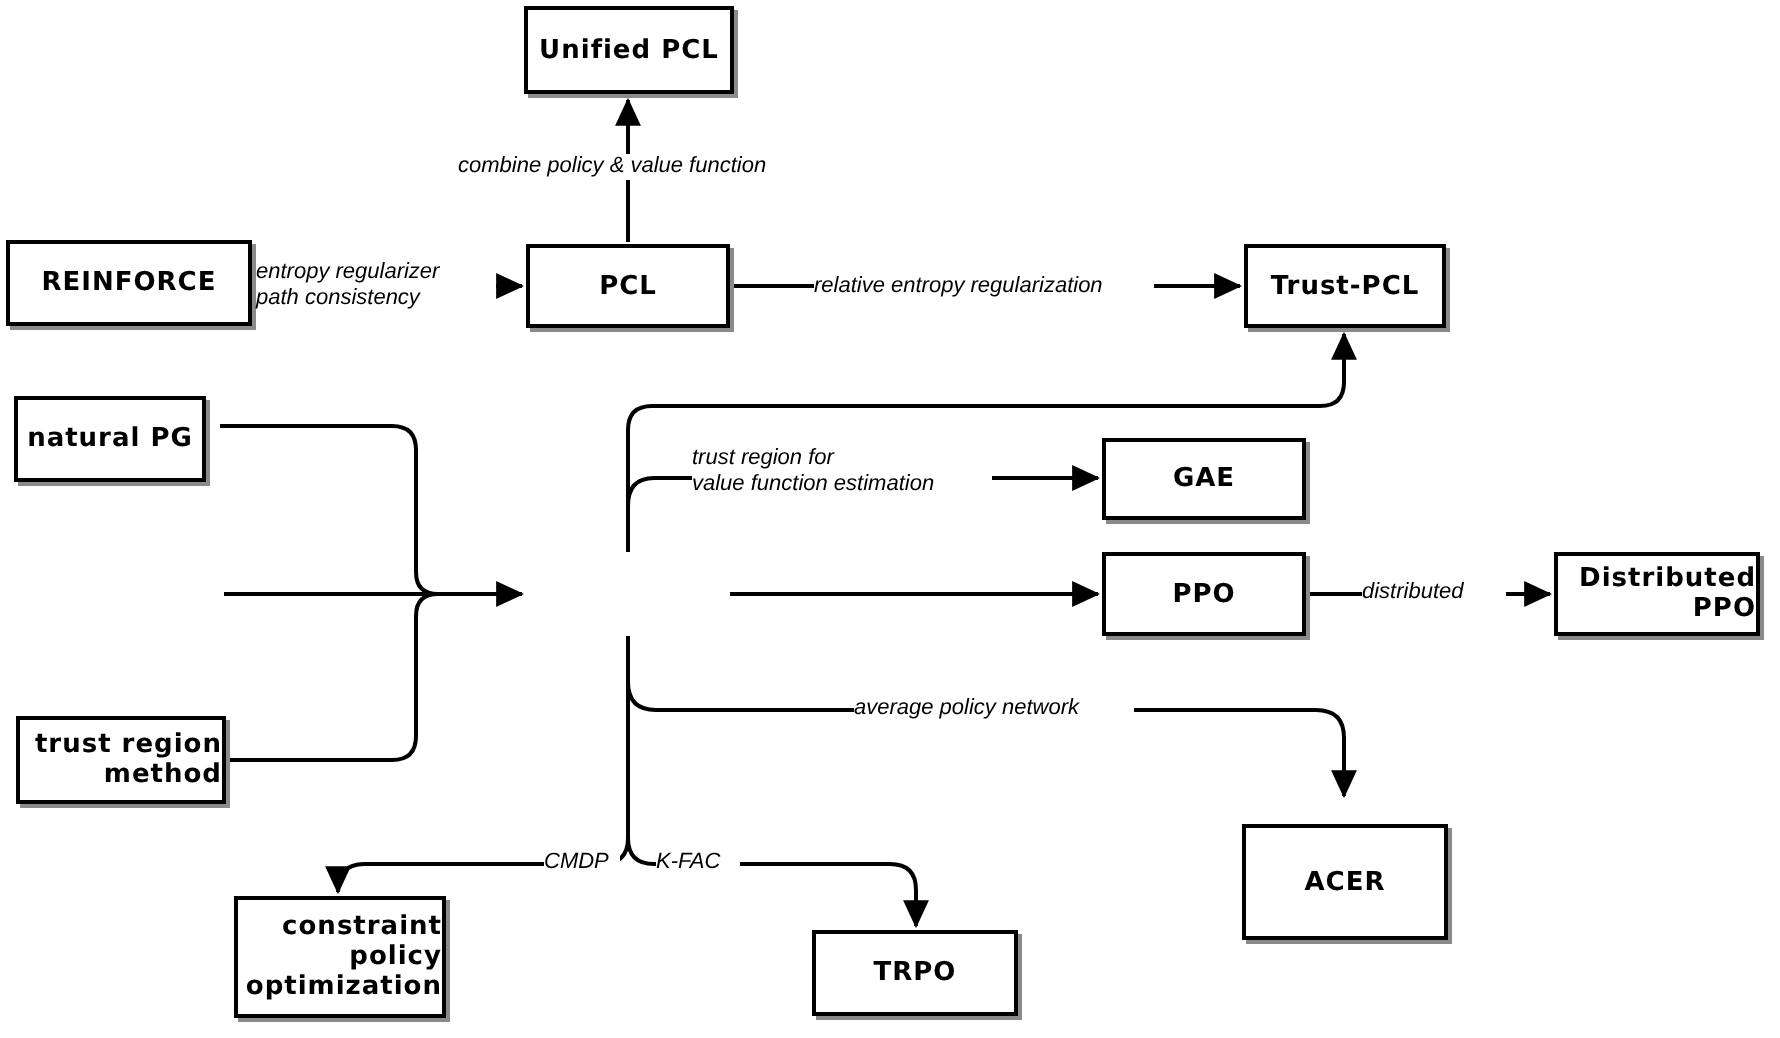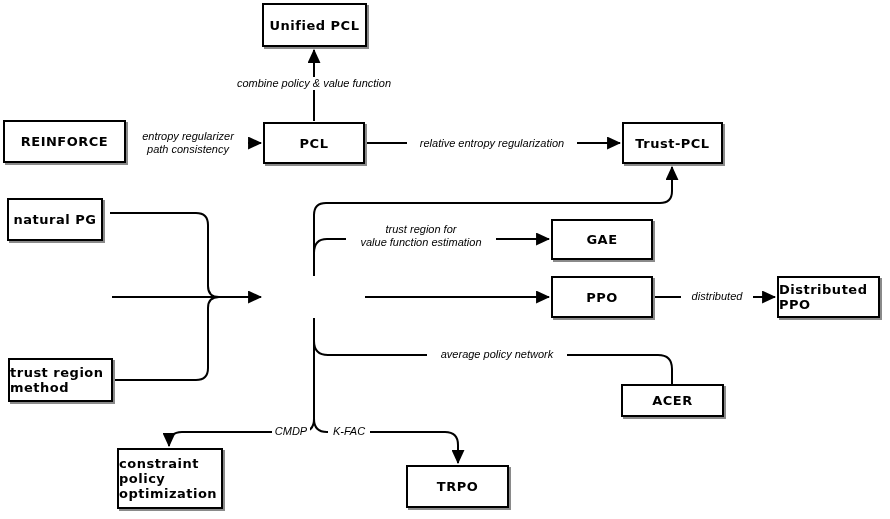--- a/index.html
+++ b/index.html
@@ -32,37 +32,36 @@
   }
   .arrowhead { fill: var(--line); stroke: none; }
   .node {
     position: absolute;
     border: 2px solid var(--box-border);
     background: var(--box-bg);
     box-shadow: 2px 2px 0 var(--box-shadow);
     display: flex;
     align-items: center;
     justify-content: center;
-    text-align: left;
+    text-align: right;
     font-weight: bold;
     font-size: 13px;
     line-height: 15px;
     letter-spacing: 0.5px;
     color: var(--text);
     z-index: 2;
   }
   .elabel {
     position: absolute;
     background: var(--background);
     color: var(--text);
     font-family: "Liberation Sans", "DejaVu Sans", sans-serif;
     font-style: italic;
     font-size: 11px;
     line-height: 13px;
-    text-align: center;
     z-index: 3;
   }
 </style>
 </head>
 <body>
 
 <div class="stage">
 
   <svg class="edges" viewBox="0 0 890 519" xmlns="http://www.w3.org/2000/svg">
     <defs>
@@ -87,21 +86,21 @@
 
   <div class="node" style="left:3px;top:120px;width:123px;height:43px">REINFORCE</div>
   <div class="node" style="left:262px;top:3px;width:105px;height:44px">Unified PCL</div>
   <div class="node" style="left:263px;top:122px;width:102px;height:42px">PCL</div>
   <div class="node" style="left:622px;top:122px;width:101px;height:42px">Trust-PCL</div>
   <div class="node" style="left:7px;top:198px;width:96px;height:43px">natural PG</div>
   <div class="node" style="left:8px;top:358px;width:105px;height:44px">trust region method</div>
   <div class="node" style="left:551px;top:219px;width:102px;height:41px">GAE</div>
   <div class="node" style="left:551px;top:276px;width:102px;height:42px">PPO</div>
   <div class="node" style="left:777px;top:276px;width:103px;height:42px">Distributed PPO</div>
-  <div class="node" style="left:621px;top:384px;width:103px;height:33px">ACER</div>
+  <div class="node" style="left:621px;top:412px;width:103px;height:58px">ACER</div>
   <div class="node" style="left:406px;top:465px;width:103px;height:43px">TRPO</div>
   <div class="node" style="left:117px;top:448px;width:106px;height:61px">constraint policy optimization</div>
 
   <div class="elabel" style="left:128px;top:130px;width:120px">entropy regularizer<br>path consistency</div>
   <div class="elabel" style="left:229px;top:77px;width:170px">combine policy &amp; value function</div>
   <div class="elabel" style="left:407px;top:137px;width:170px">relative entropy regularization</div>
   <div class="elabel" style="left:346px;top:223px;width:150px">trust region for<br>value function estimation</div>
   <div class="elabel" style="left:681px;top:290px;width:72px">distributed</div>
   <div class="elabel" style="left:427px;top:348px;width:140px">average policy network</div>
   <div class="elabel" style="left:272px;top:425px;width:38px">CMDP</div>

